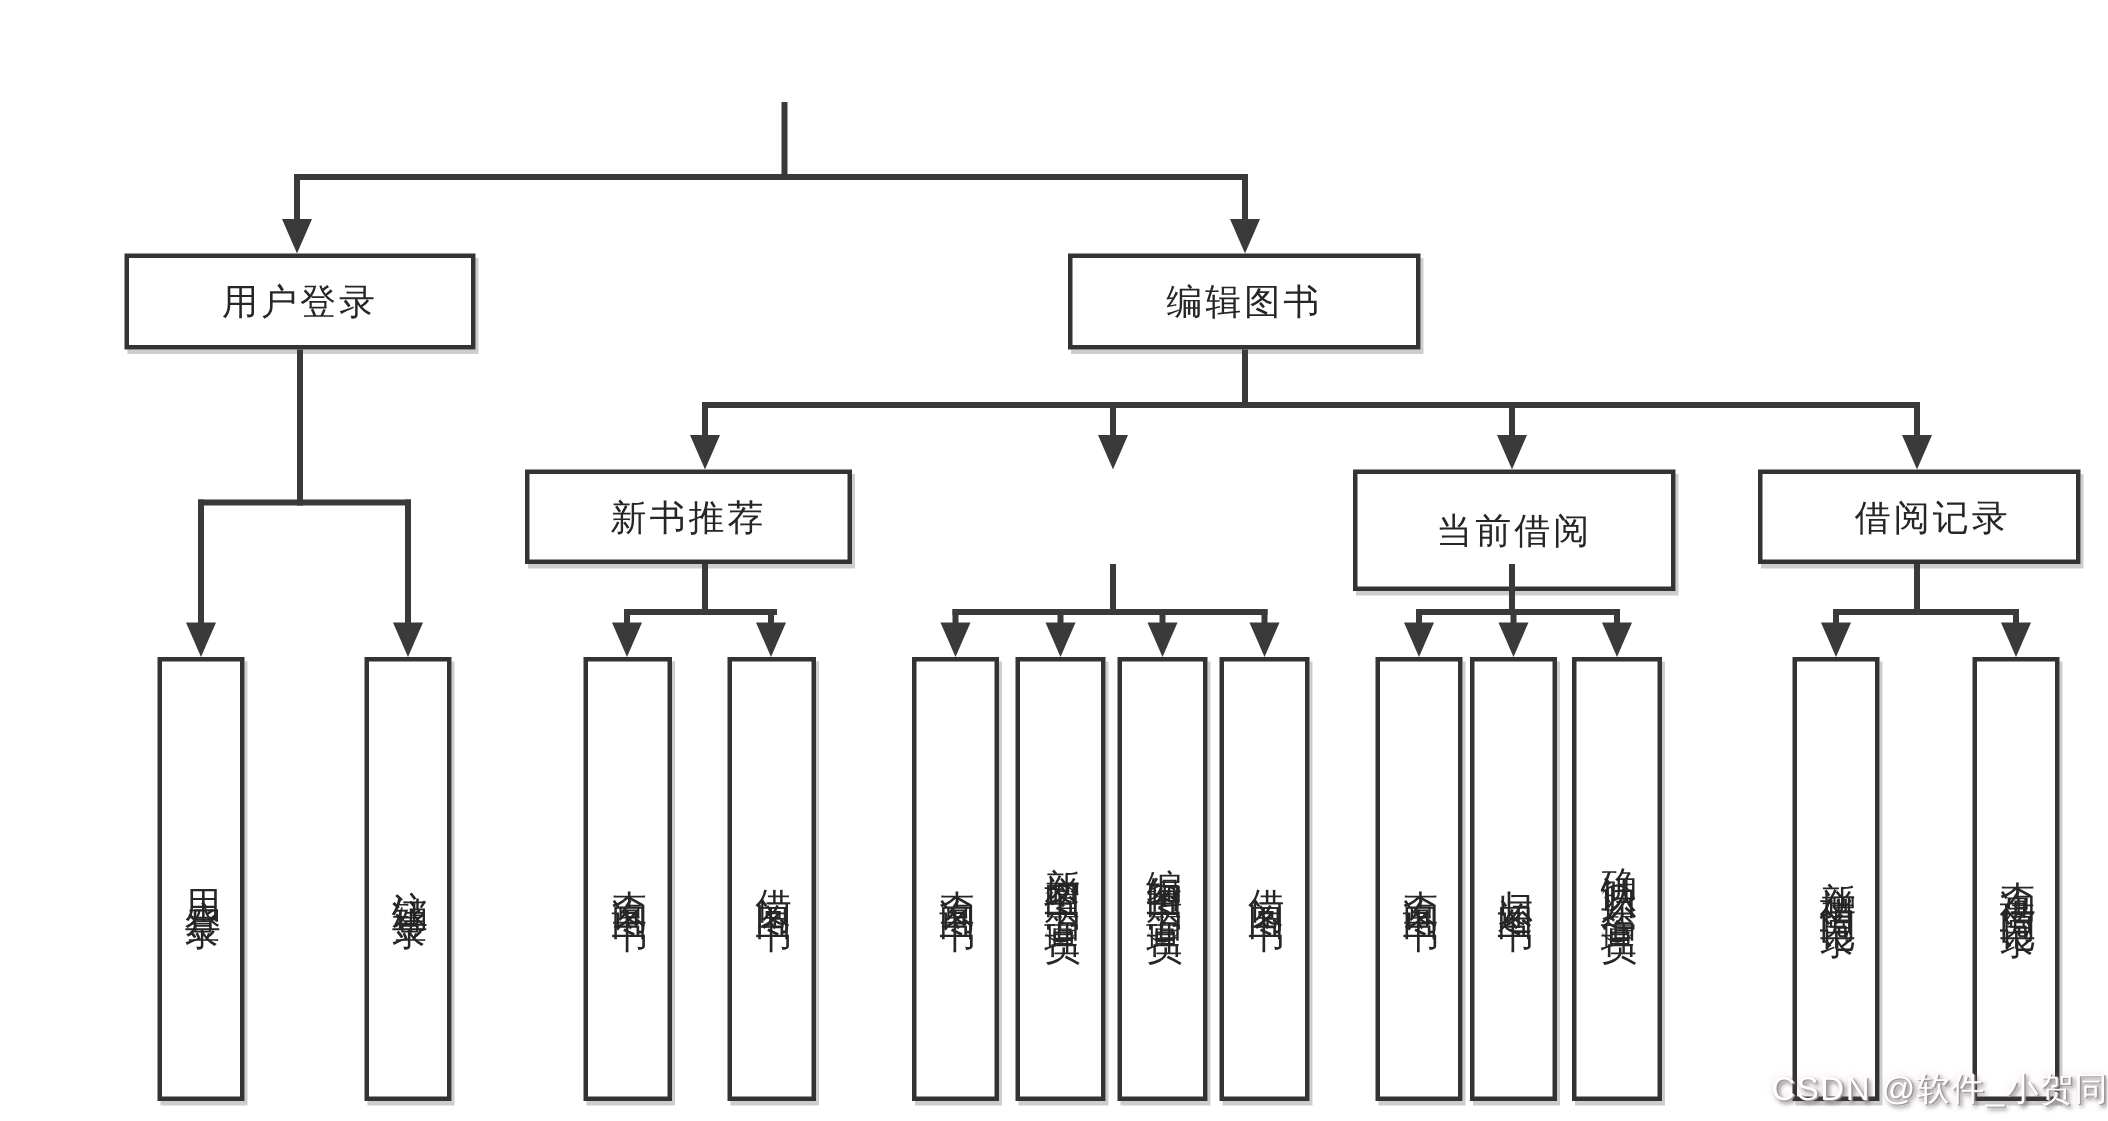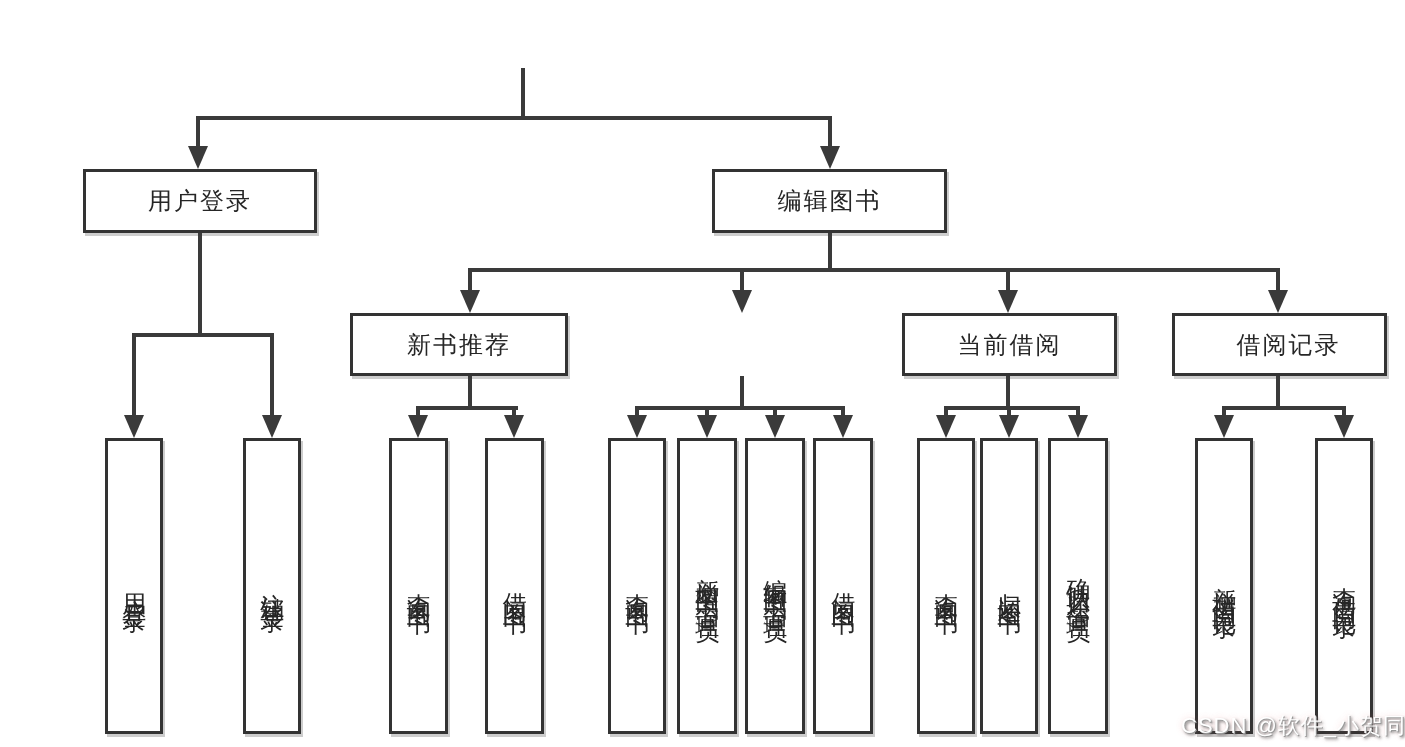--- a/index.html
+++ b/index.html
@@ -67,21 +67,21 @@
   <div class="vline" style="left:468px;top:268px;height:25px;"></div>
   <div class="vline" style="left:740px;top:268px;height:25px;"></div>
   <div class="vline" style="left:1006px;top:268px;height:25px;"></div>
   <div class="vline" style="left:1276px;top:268px;height:25px;"></div>
   <div class="arrow" style="left:460px;top:290px;"></div>
   <div class="arrow" style="left:732px;top:290px;"></div>
   <div class="arrow" style="left:998px;top:290px;"></div>
   <div class="arrow" style="left:1268px;top:290px;"></div>
 
   <div class="box" style="left:350px;top:313px;width:218px;height:63px;">新书推荐</div>
-  <div class="box" style="left:902px;top:313px;width:215px;height:63px;">当前借阅</div>
+  <div class="box" style="left:902px;top:313px;width:215px;height:81px;">当前借阅</div>
   <div class="box" style="left:1172px;top:313px;width:215px;height:63px;padding-left:18px;">借阅记录</div>
 
   <div class="vline" style="left:468px;top:376px;height:34px;"></div>
   <div class="hline" style="left:416px;top:406px;width:102px;"></div>
   <div class="vline" style="left:416px;top:406px;height:13px;"></div>
   <div class="vline" style="left:512px;top:406px;height:13px;"></div>
   <div class="arrow" style="left:408px;top:415px;"></div>
   <div class="arrow" style="left:504px;top:415px;"></div>
 
   <div class="vline" style="left:740px;top:376px;height:34px;"></div>

